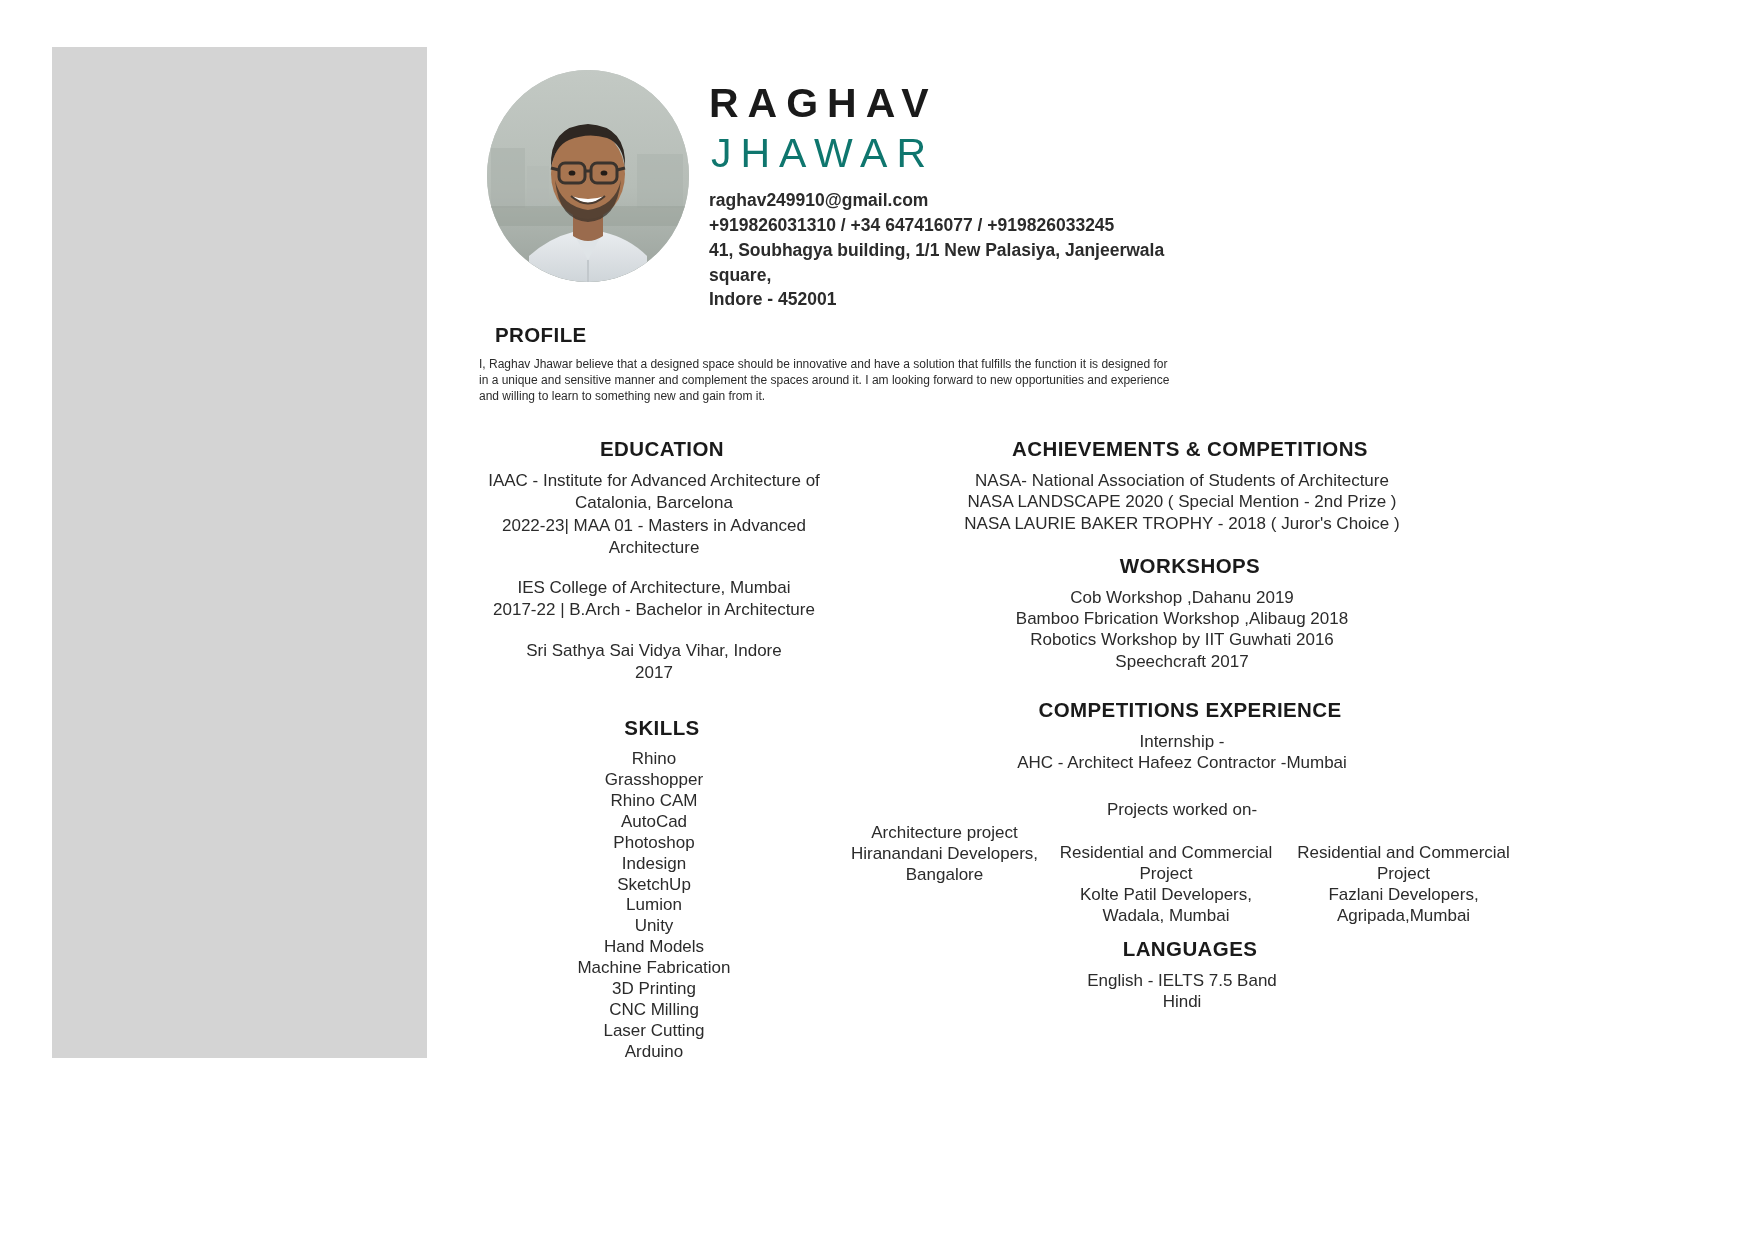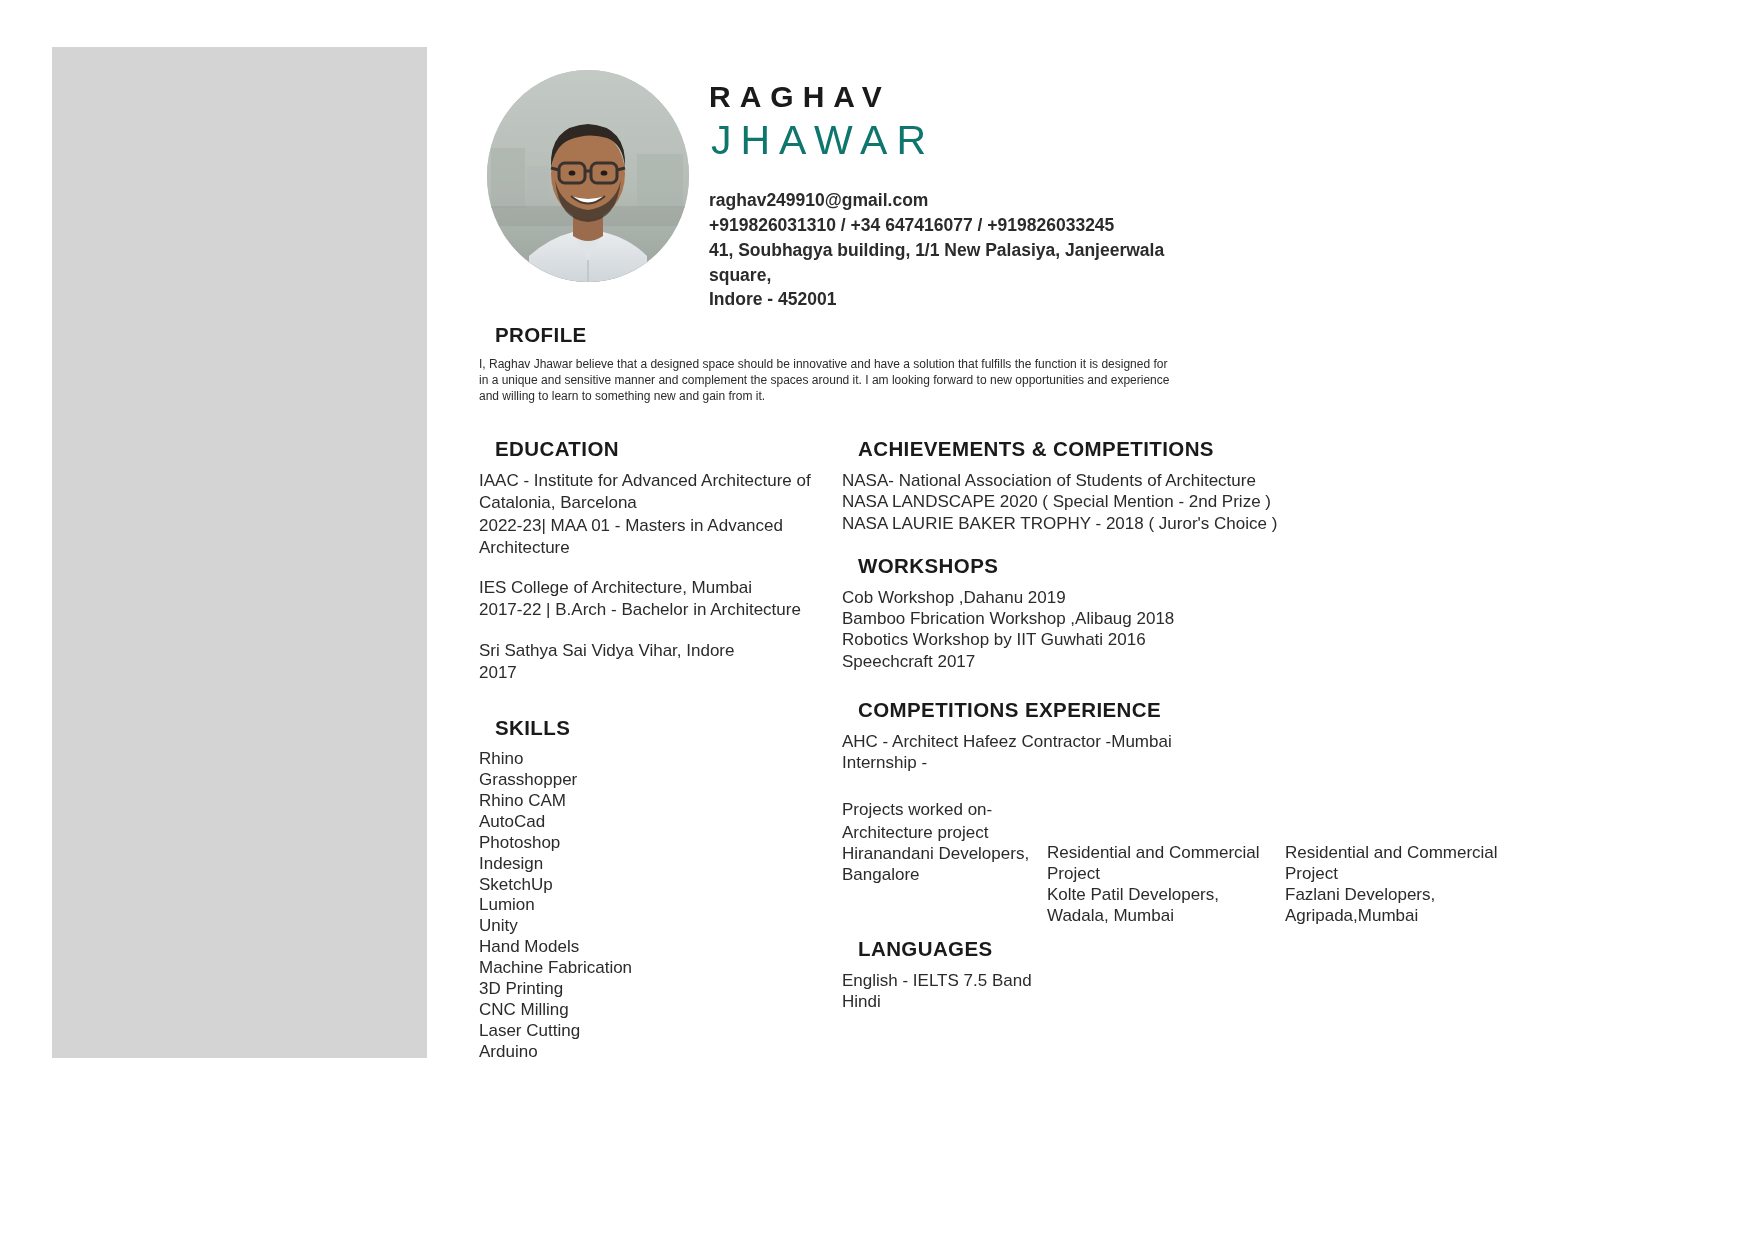--- a/index.html
+++ b/index.html
@@ -49,21 +49,21 @@
     background: #b9bfbb;
   }
   .photo svg { display: block; width: 100%; height: 100%; }
 
   .name-block {
     position: absolute;
     left: 222px;
     top: 10px;
   }
   .name-first {
-    font-size: 30px;
+    font-size: 41px;
     font-weight: 700;
     letter-spacing: 9px;
     line-height: 1.16;
     color: #1a1a1a;
     margin: 0;
     white-space: nowrap;
   }
   .name-last {
     font-size: 41px;
     font-weight: 300;
@@ -119,21 +119,21 @@
     left: 479px;
     top: 437px;
     width: 350px;
   }
   .col-right {
     position: absolute;
     left: 842px;
     top: 437px;
     width: 680px;
   }
-  .block { margin-bottom: 0; }
+  .block { margin-bottom: 0; text-align: center; }
   .entry { margin: 0 0 18px 0; }
   .entry:last-child { margin-bottom: 16px; }
   .line { display: block; }
 
   .gap-26 { height: 26px; }
   .gap-20 { height: 20px; }
   .gap-16 { height: 16px; }
   .gap-10 { height: 10px; }
 
   .skills-list { margin: 0; }
@@ -298,22 +298,22 @@
         <span class="line list-line">Robotics Workshop by IIT Guwhati 2016</span>
         <span class="line list-line">Speechcraft 2017</span>
       </div>
     </div>
 
     <div class="gap-26"></div>
 
     <div class="block">
       <div class="sec-head">COMPETITIONS EXPERIENCE</div>
       <div class="body-text">
+        <span class="line list-line">Internship -</span>
         <span class="line list-line">AHC - Architect Hafeez Contractor -Mumbai</span>
-        <span class="line list-line">Internship -</span>
       </div>
 
       <div class="gap-26"></div>
 
       <div class="body-text">Projects worked on-</div>
 
       <div class="projects body-text">
         <div class="pcol pcol-1">
           <span class="line">Architecture project</span>
           <span class="line">Hiranandani Developers,</span>

